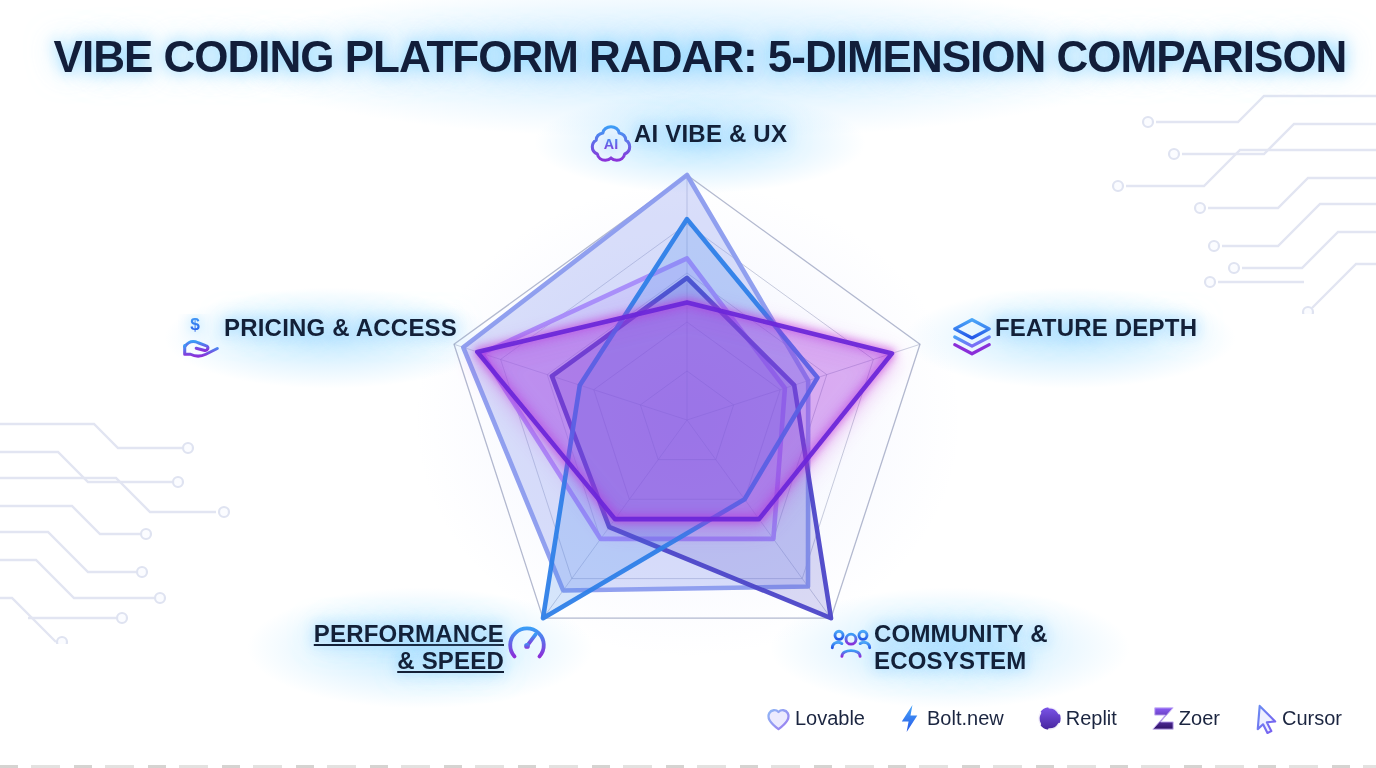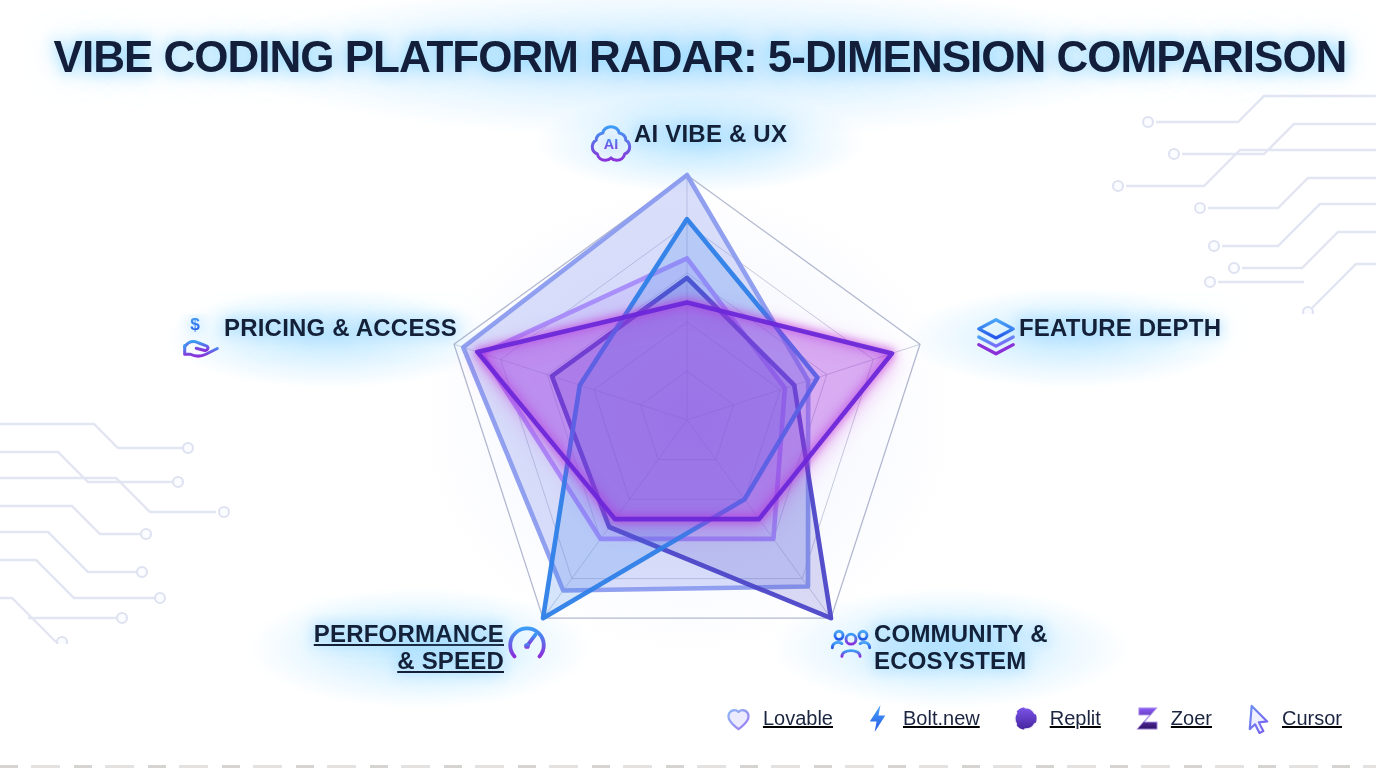--- a/index.html
+++ b/index.html
@@ -34,21 +34,21 @@
     white-space:nowrap;
   }
   .axis-label .lines { line-height:27px; }
   .axis-label .lines.right { text-align:right; }
   .axicon { width:46px; height:46px; flex:0 0 auto; }
   #radar-svg { position:absolute; left:0; top:0; }
   .legend {
     position:absolute; top:703px; right:34px;
     display:flex; align-items:center; gap:30px;
   }
-  .legend-item { display:flex; align-items:center; gap:9px;text-decoration:underline; }
+  .legend-item { display:flex; align-items:center; gap:1px; }
   .legend-item span { font-size:20px; color:#1b2540; }
   .licon { width:31px; height:31px; }
   .deco { position:absolute; pointer-events:none; }
   .deco path, .deco polyline { stroke:#e2e5f2; stroke-width:2.4; fill:none; }
   .deco circle { fill:#fbfcff; stroke:#dfe3f1; stroke-width:2.2; }
   .bottom-strip {
     position:absolute; left:0; bottom:0; width:100%; height:3px; opacity:.5;
     background:repeating-linear-gradient(90deg,
       rgba(70,62,52,.45) 0 18px, rgba(70,62,52,0) 18px 31px,
       rgba(70,62,52,.3) 31px 60px, rgba(70,62,52,0) 60px 74px);
@@ -151,21 +151,21 @@
   </svg>
 
 <div class="axis-label" style="left:588px; top:120px;">
   <svg class="axicon" viewBox="0 0 48 48">
     <path d="M24 7c-4.5 0-8 3-8.5 6.5-4 .5-7 3.8-7 7.5-2.5 1.5-4 4-4 7 0 3.5 2.2 6.3 5.2 7.5.8 4 4.2 6.5 8.3 6.5 2.4 0 4.6-.9 6-2.4 1.4 1.5 3.6 2.4 6 2.4 4.1 0 7.5-2.5 8.3-6.5 3-1.2 5.2-4 5.2-7.5 0-3-1.5-5.5-4-7 0-3.7-3-7-7-7.5C32 10 28.5 7 24 7Z" fill="rgba(235,242,255,.6)" stroke="url(#g-bp)" stroke-width="3.2" stroke-linejoin="round"></path>
     <text x="24" y="30" text-anchor="middle" font-size="15" font-weight="bold" fill="url(#g-bp)">AI</text>
   </svg>
   <div class="lines"><span>AI VIBE &amp; UX</span></div>
 </div>
 
-<div class="axis-label" style="left:973px; top:314px;">
+<div class="axis-label" style="left:949px; top:314px;">
   <svg class="axicon" viewBox="0 0 48 48">
     <path d="M24 6 42 15.5 24 25 6 15.5Z" fill="none" stroke="url(#g-blue)" stroke-width="3.4" stroke-linejoin="round"></path>
     <path d="M6 24l18 9.5L42 24" fill="none" stroke="url(#g-bp2)" stroke-width="3.4" stroke-linejoin="round" stroke-linecap="round"></path>
     <path d="M6 32l18 9.5L42 32" fill="none" stroke="#8b2fd9" stroke-width="3.4" stroke-linejoin="round" stroke-linecap="round"></path>
   </svg>
   <div class="lines"><span>FEATURE DEPTH</span></div>
 </div>
 
 <div class="axis-label" style="left:178px; top:314px;">
   <svg class="axicon" viewBox="0 0 48 48">

